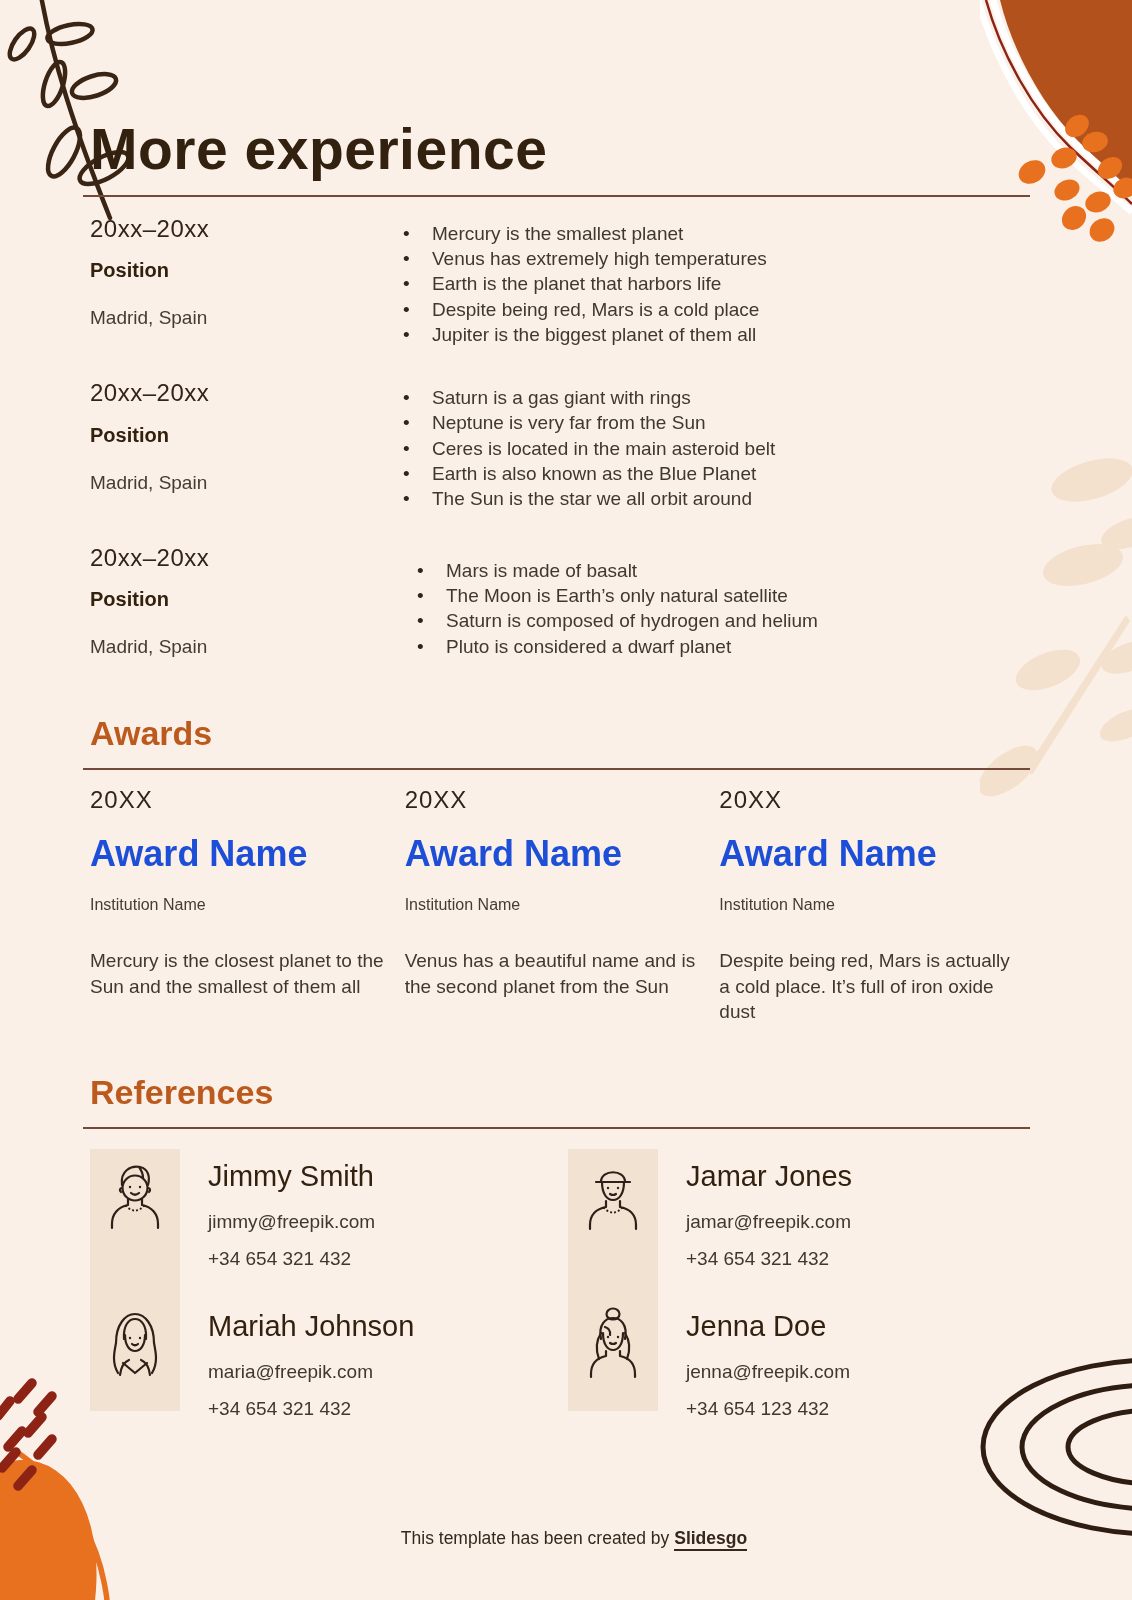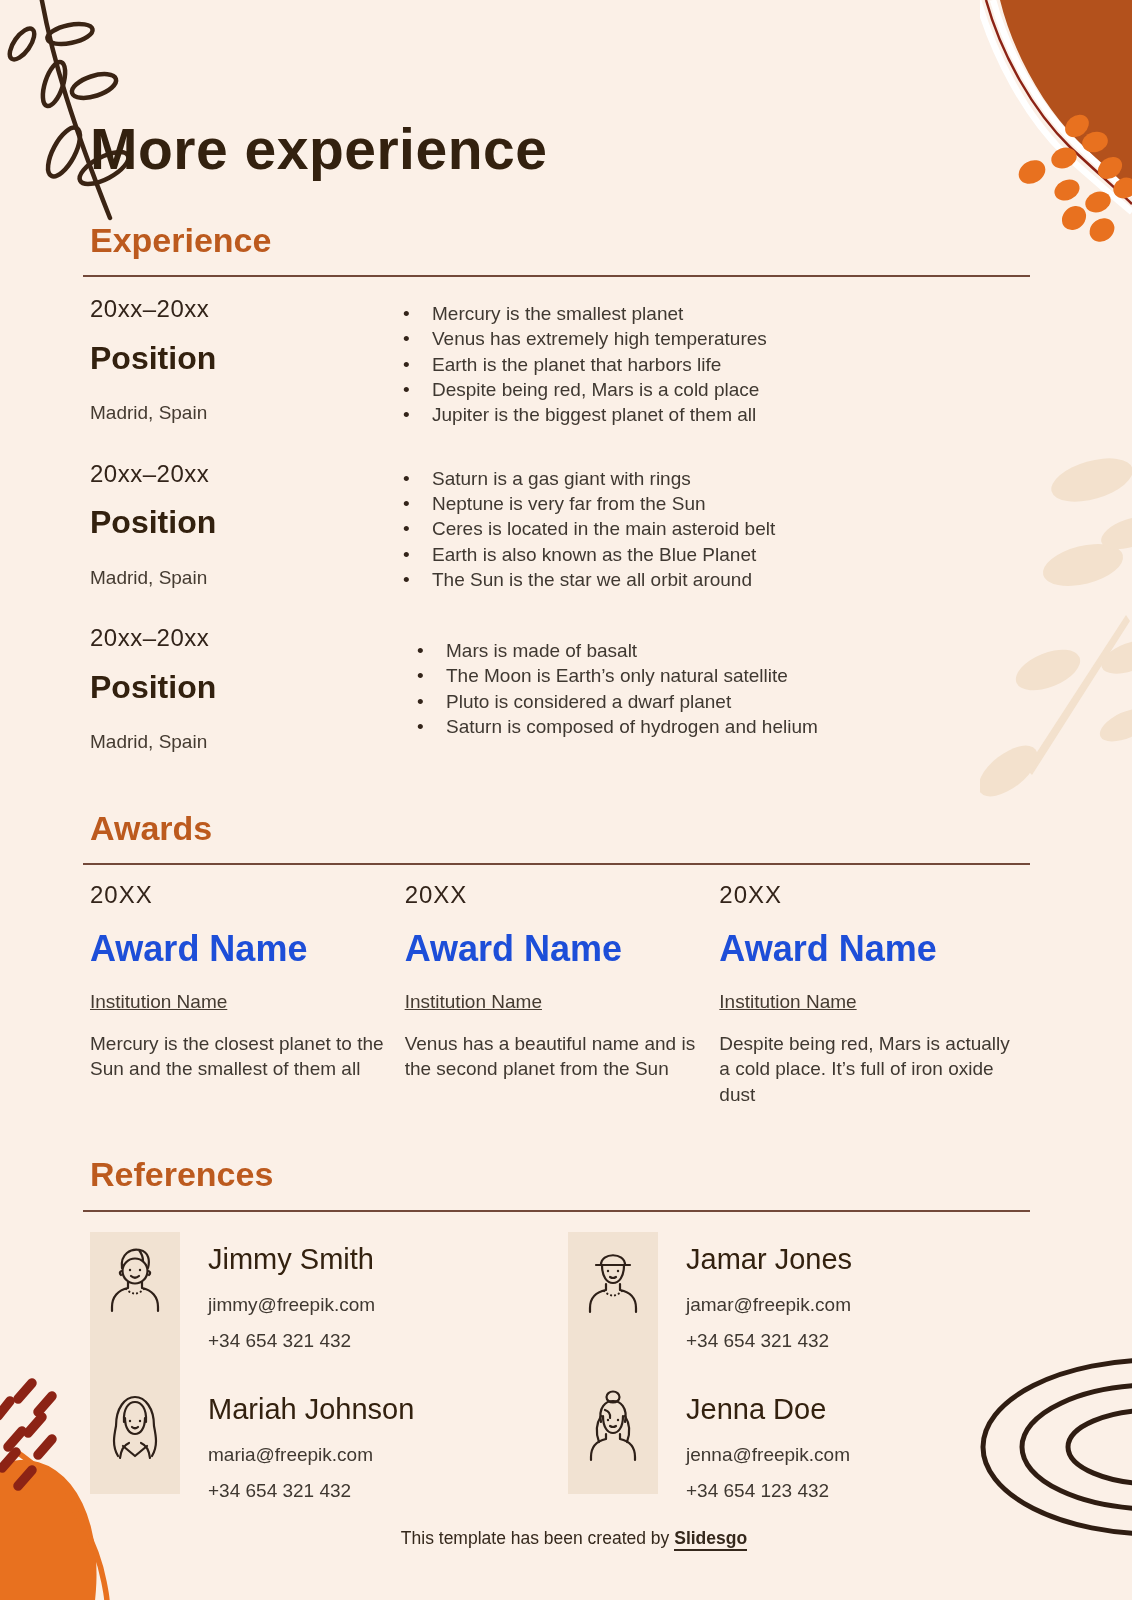--- a/index.html
+++ b/index.html
@@ -27,37 +27,37 @@
   }
   .sec-heading.exp{margin-top:38px;}
   .sec-heading.awards{margin-top:52px;}
   .sec-heading.refs{margin-top:46px;}
   .rule{border:none;border-top:2px solid #73493a;margin:14px 0 0 -7px;width:947px;}
 
   
   .exp-entries{margin-top:18px;}
   .exp-entry{display:grid;grid-template-columns:312px 1fr;margin-bottom:32px;}
   .exp-dates{font-size:24px;line-height:1.15;color:#33241a;margin-bottom:16px;letter-spacing:.5px;}
-  .exp-pos{font-size:32px;line-height:1.2;font-weight:600;color:#33210f;margin-bottom:24px;}
+  .exp-pos{font-size:20px;line-height:1.2;font-weight:600;color:#33210f;margin-bottom:24px;}
   .exp-loc{font-size:19px;line-height:1.3;color:#453b31;}
   ul.bullets{list-style:none;margin:0;padding:6px 0 0 0;}
   ul.bullets.indent{padding-top:14px;margin-left:14px;}
   ul.bullets li{
     position:relative;padding-left:30px;font-size:19px;line-height:25.3px;
     color:#3f3831;
   }
   ul.bullets li::before{
     content:"•";position:absolute;left:1px;top:0;color:#33241a;font-size:19px;
   }
 
   
   .awards-grid{display:grid;grid-template-columns:1fr 1fr 1fr;column-gap:4px;margin-top:16px;}
   .award-year{font-size:24px;line-height:1.15;color:#33241a;margin-bottom:18px;letter-spacing:1px;}
   .award-name{font-size:36px;line-height:1.2;font-weight:600;color:#1d4ed8;margin-bottom:20px;}
-  .award-inst{font-size:19px;line-height:1.3;color:#453b31;margin-bottom:16px;text-decoration:underline;}
+  .award-inst{font-size:16px;line-height:1.3;color:#453b31;margin-bottom:32px;}
   .award-desc{font-size:19px;line-height:25.5px;color:#3f3831;max-width:300px;}
 
   
   .refs-grid{display:grid;grid-template-columns:478px 1fr;margin-top:20px;}
   .ref-col{position:relative;padding-left:118px;min-height:280px;}
   .ref-strip{position:absolute;left:0;top:0;width:90px;height:262px;background:#f1e2d2;}
   .avatar{position:absolute;left:13px;}
   .avatar.a1{top:8px;}
   .avatar.a2{top:156px;}
   .person.p1{padding-top:10px;}
@@ -146,21 +146,20 @@
       <ellipse cx="185" cy="95" rx="133" ry="62"></ellipse>
       <ellipse cx="185" cy="95" rx="87" ry="37"></ellipse>
     </g>
   </svg>
 
   <div class="content">
 
     <h1 class="page-title">More experience</h1>
 
     <section>
-      <h2 class="sec-heading exp">Experience</h2>
       <hr class="rule">
       <div class="exp-entries">
 
         <div class="exp-entry">
           <div class="exp-left">
             <div class="exp-dates">20xx–20xx</div>
             <div class="exp-pos">Position</div>
             <div class="exp-loc">Madrid, Spain</div>
           </div>
           <ul class="bullets">
@@ -189,22 +188,22 @@
 
         <div class="exp-entry">
           <div class="exp-left">
             <div class="exp-dates">20xx–20xx</div>
             <div class="exp-pos">Position</div>
             <div class="exp-loc">Madrid, Spain</div>
           </div>
           <ul class="bullets indent">
             <li>Mars is made of basalt</li>
             <li>The Moon is Earth’s only natural satellite</li>
+            <li>Saturn is composed of hydrogen and helium</li>
             <li>Pluto is considered a dwarf planet</li>
-            <li>Saturn is composed of hydrogen and helium</li>
           </ul>
         </div>
 
       </div>
     </section>
 
     <section>
       <h2 class="sec-heading awards">Awards</h2>
       <hr class="rule">
       <div class="awards-grid">

